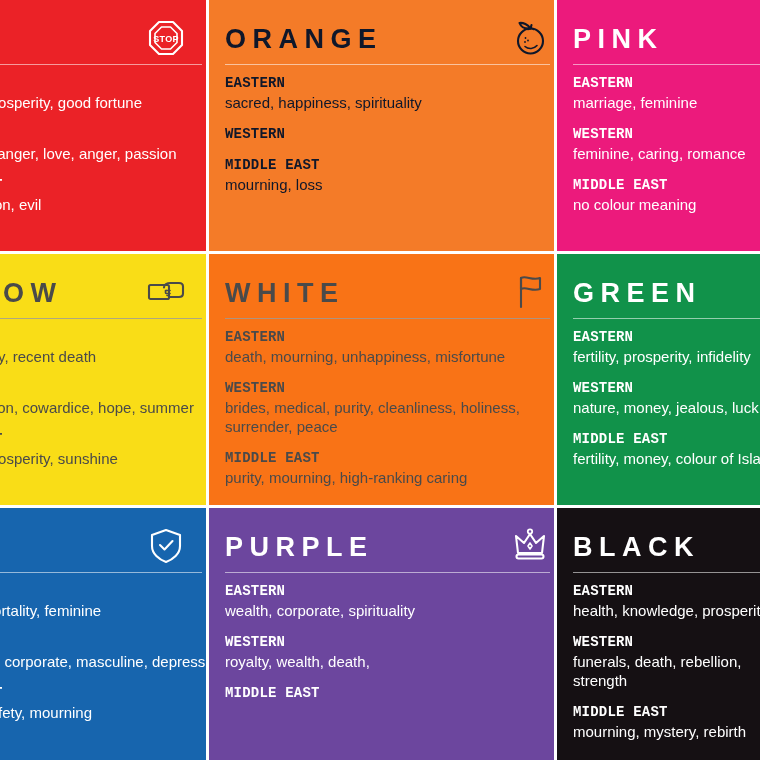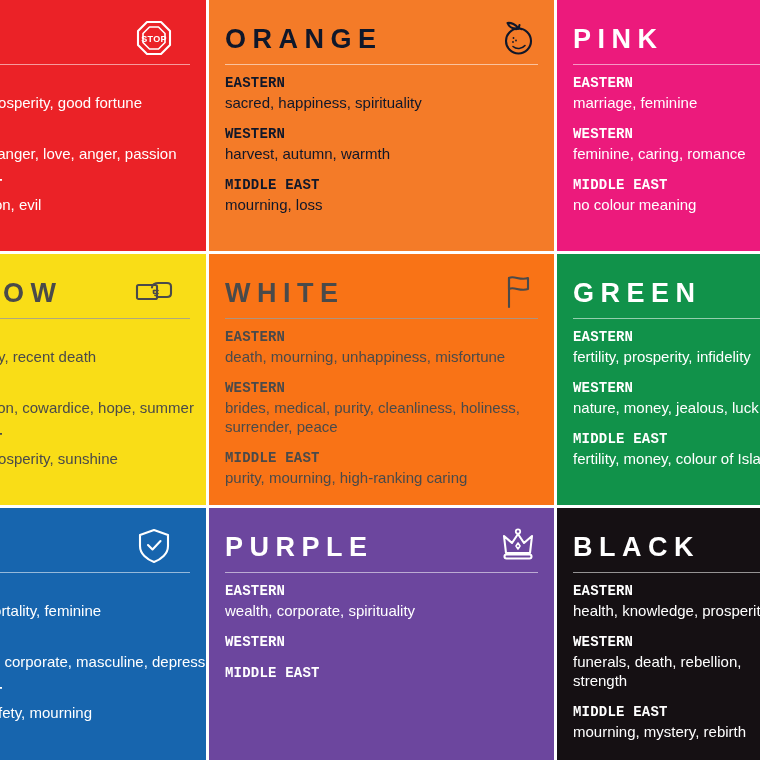--- a/index.html
+++ b/index.html
@@ -15,21 +15,21 @@
     display:grid;
     
     grid-template-columns:206px 345px 207px;
     grid-template-rows:251px 251px 258px;
     gap:3px 3px;
     background:#ffffff;
   }
   .panel{
     position:relative;
     overflow:hidden;
-    padding:16px 16px 10px 16px;
+    padding:16px 4px 10px 16px;
     box-sizing:border-box;
   }
   
   .col-left{ padding-left:0; }
   .col-left .inner{ margin-left:-92px; }
   
   .col-right{ padding-right:0; }
 
   .inner{ position:relative; height:100%; }
 
@@ -147,21 +147,20 @@
           </svg>
         </div>
       </div>
       <div class="rule"></div>
       <div class="block">
         <div class="lab">EASTERN</div>
         <div class="val">sacred, happiness, spirituality</div>
       </div>
       <div class="block">
         <div class="lab">WESTERN</div>
-        <div class="val">harvest, autumn, warmth</div>
       </div>
       <div class="block">
         <div class="lab">MIDDLE EAST</div>
         <div class="val">mourning, loss</div>
       </div>
     </div>
   </div>
 
   <div class="panel col-right p-pink">
     <div class="inner">
@@ -303,20 +302,21 @@
           </svg>
         </div>
       </div>
       <div class="rule"></div>
       <div class="block">
         <div class="lab">EASTERN</div>
         <div class="val">wealth, corporate, spirituality</div>
       </div>
       <div class="block">
         <div class="lab">WESTERN</div>
+        <div class="val">royalty, wealth, death,</div>
       </div>
       <div class="block">
         <div class="lab">MIDDLE EAST</div>
       </div>
     </div>
   </div>
 
   <div class="panel col-right p-black">
     <div class="inner">
       <div class="head">

